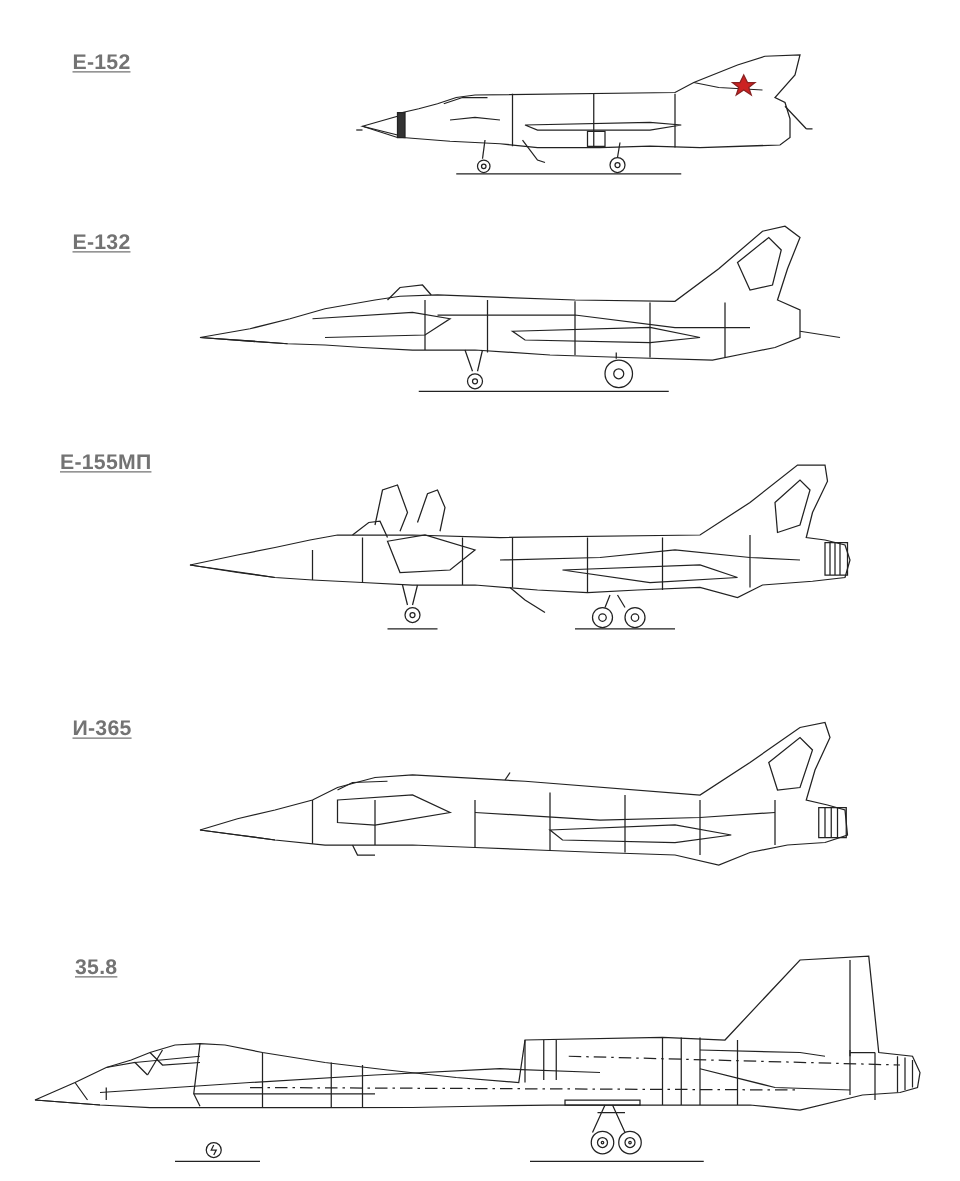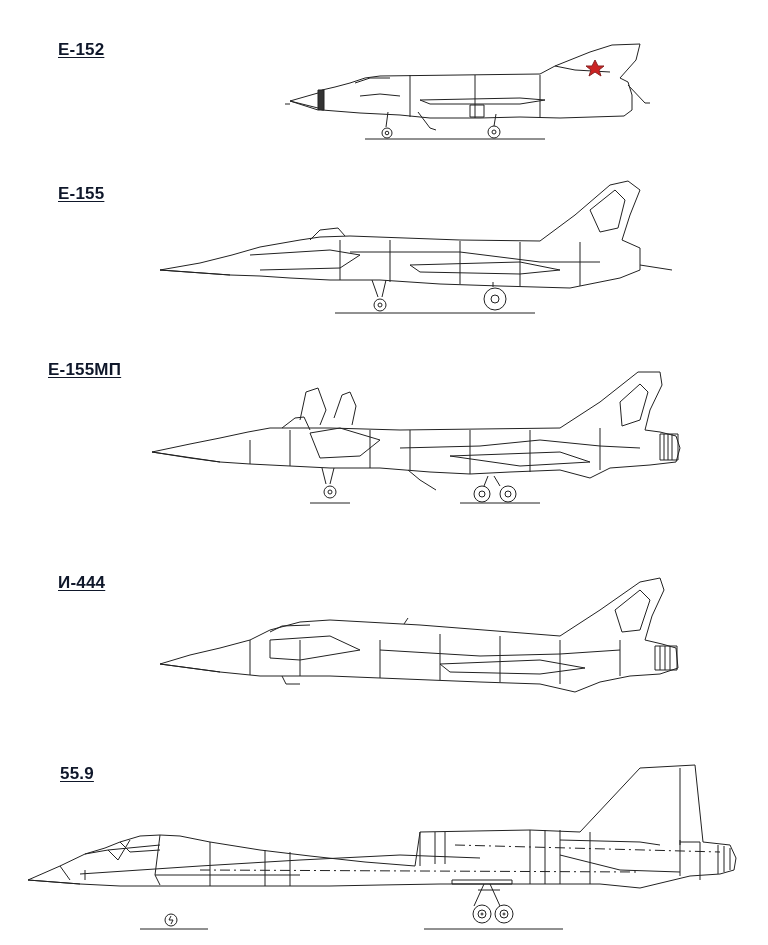--- a/index.html
+++ b/index.html
@@ -1,28 +1,28 @@
 <!DOCTYPE html>
 <html><head>
 <meta charset="utf-8">
 <style>
   html,body{margin:0;padding:0;background:#fff;}
   body{width:768px;height:945px;position:relative;overflow:hidden;font-family:"Liberation Sans",sans-serif;}
-  .label{position:absolute;font-weight:bold;font-size:17px;color:#0f172a;text-decoration:underline;text-underline-offset:2px;letter-spacing:0.2px;}
+  .label{position:absolute;font-weight:bold;font-size:17px;color:#737373;text-decoration:underline;text-underline-offset:2px;letter-spacing:0.2px;}
   svg.plane{position:absolute;left:0;top:0;}
   svg.plane *{vector-effect:non-scaling-stroke;}
 </style>
 </head>
 <body>
 
 <div class="label" style="left:58px;top:40px;">Е-152</div>
-<div class="label" style="left:58px;top:184px;">Е-155</div>
+<div class="label" style="left:58px;top:184px;">Е-132</div>
 <div class="label" style="left:48px;top:360px;">Е-155МП</div>
-<div class="label" style="left:58px;top:573px;">И-444</div>
-<div class="label" style="left:60px;top:764px;">55.9</div>
+<div class="label" style="left:58px;top:573px;">И-365</div>
+<div class="label" style="left:60px;top:764px;">35.8</div>
 
 <svg class="plane" width="768" height="945" viewBox="0 0 768 945" fill="none" stroke="#222" stroke-width="1">
 
   <g>
     <path d="M290,101 L318,93 L322,90 L335,87 L350,83 L365,78 L380,76 L540,74 L555,66 L590,52 L612,45 L640,44 L636,60 L620,78 L628,82 L632,95 L632,110 L624,116 L560,118 L520,117 L480,118 L430,118 L400,115 L360,113 L322,110 L318,108 Z"></path>
     <path d="M290,101 L318,110"></path>
     <rect x="318" y="90" width="6" height="20" fill="#333"></rect>
     <path d="M355,83 L370,78 L390,78"></path>
     <path d="M360,96 L380,94 L400,96"></path>
     <path d="M410,75 L410,117 M475,75 L475,118 M540,75 L540,118"></path>

